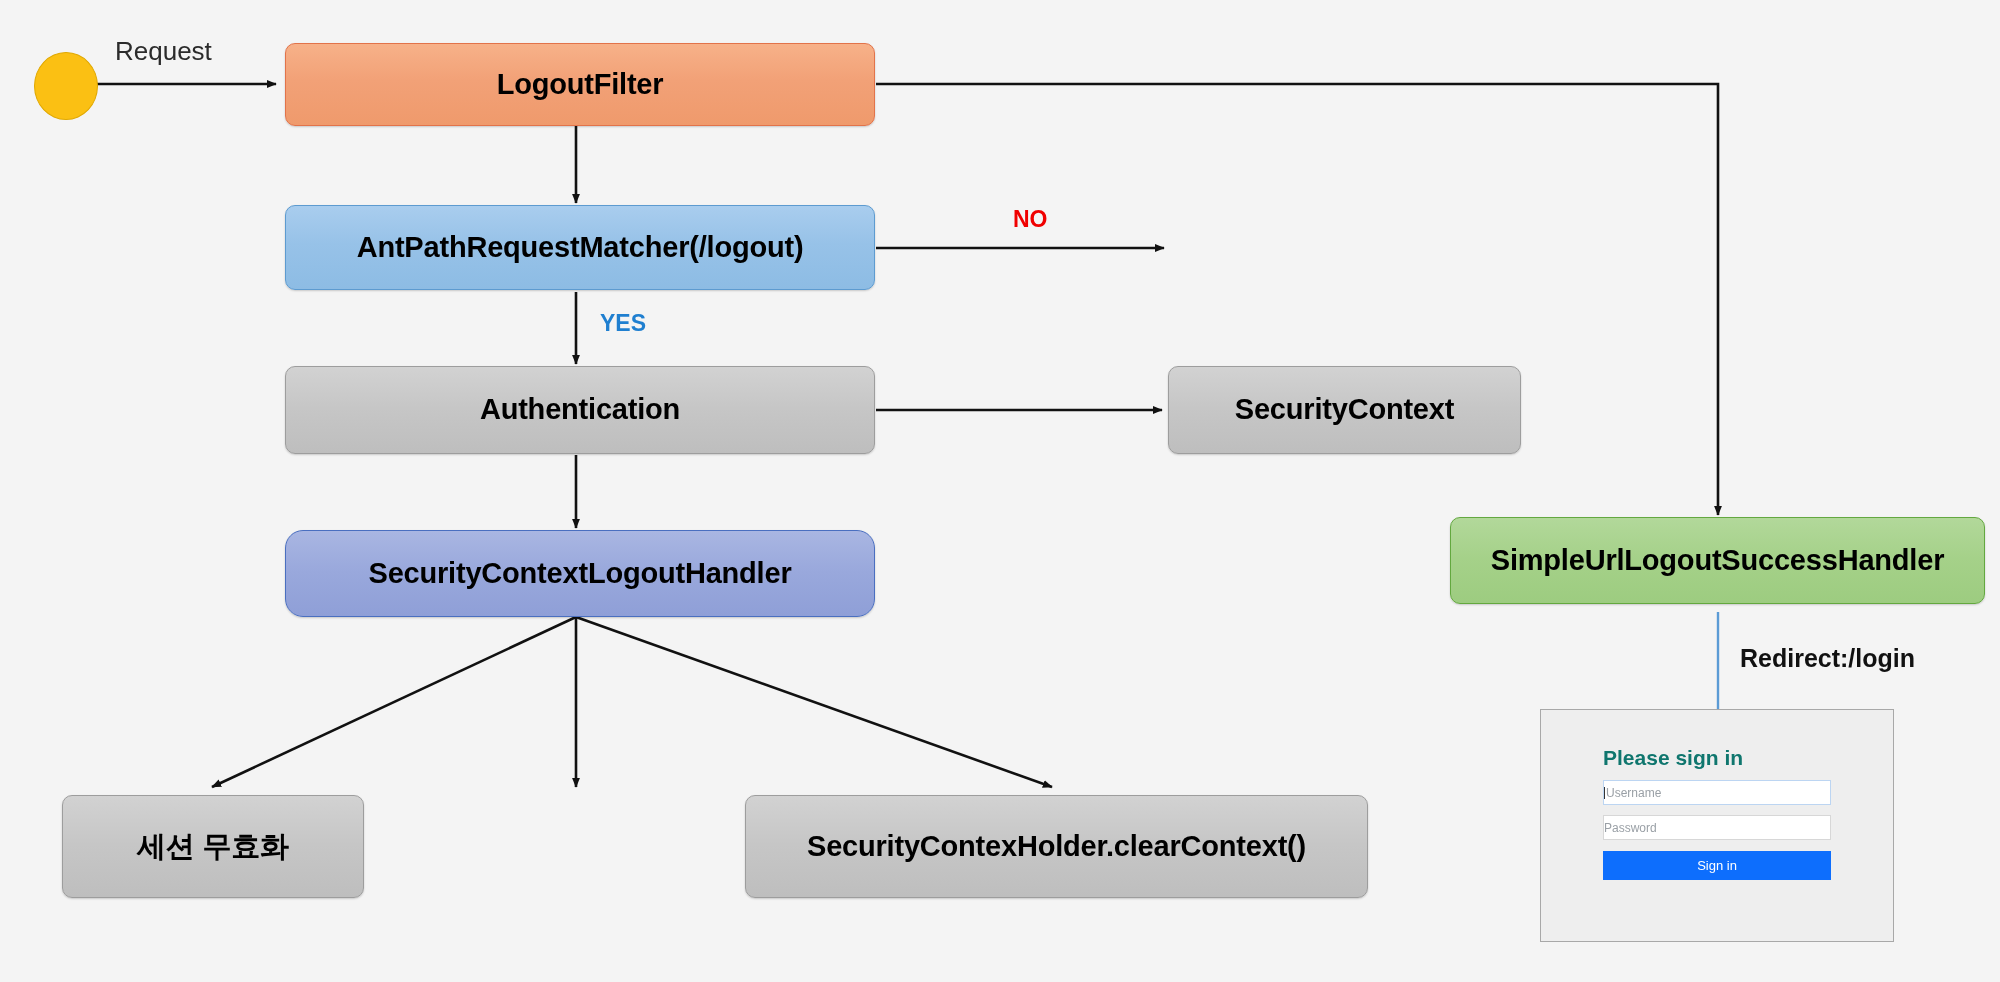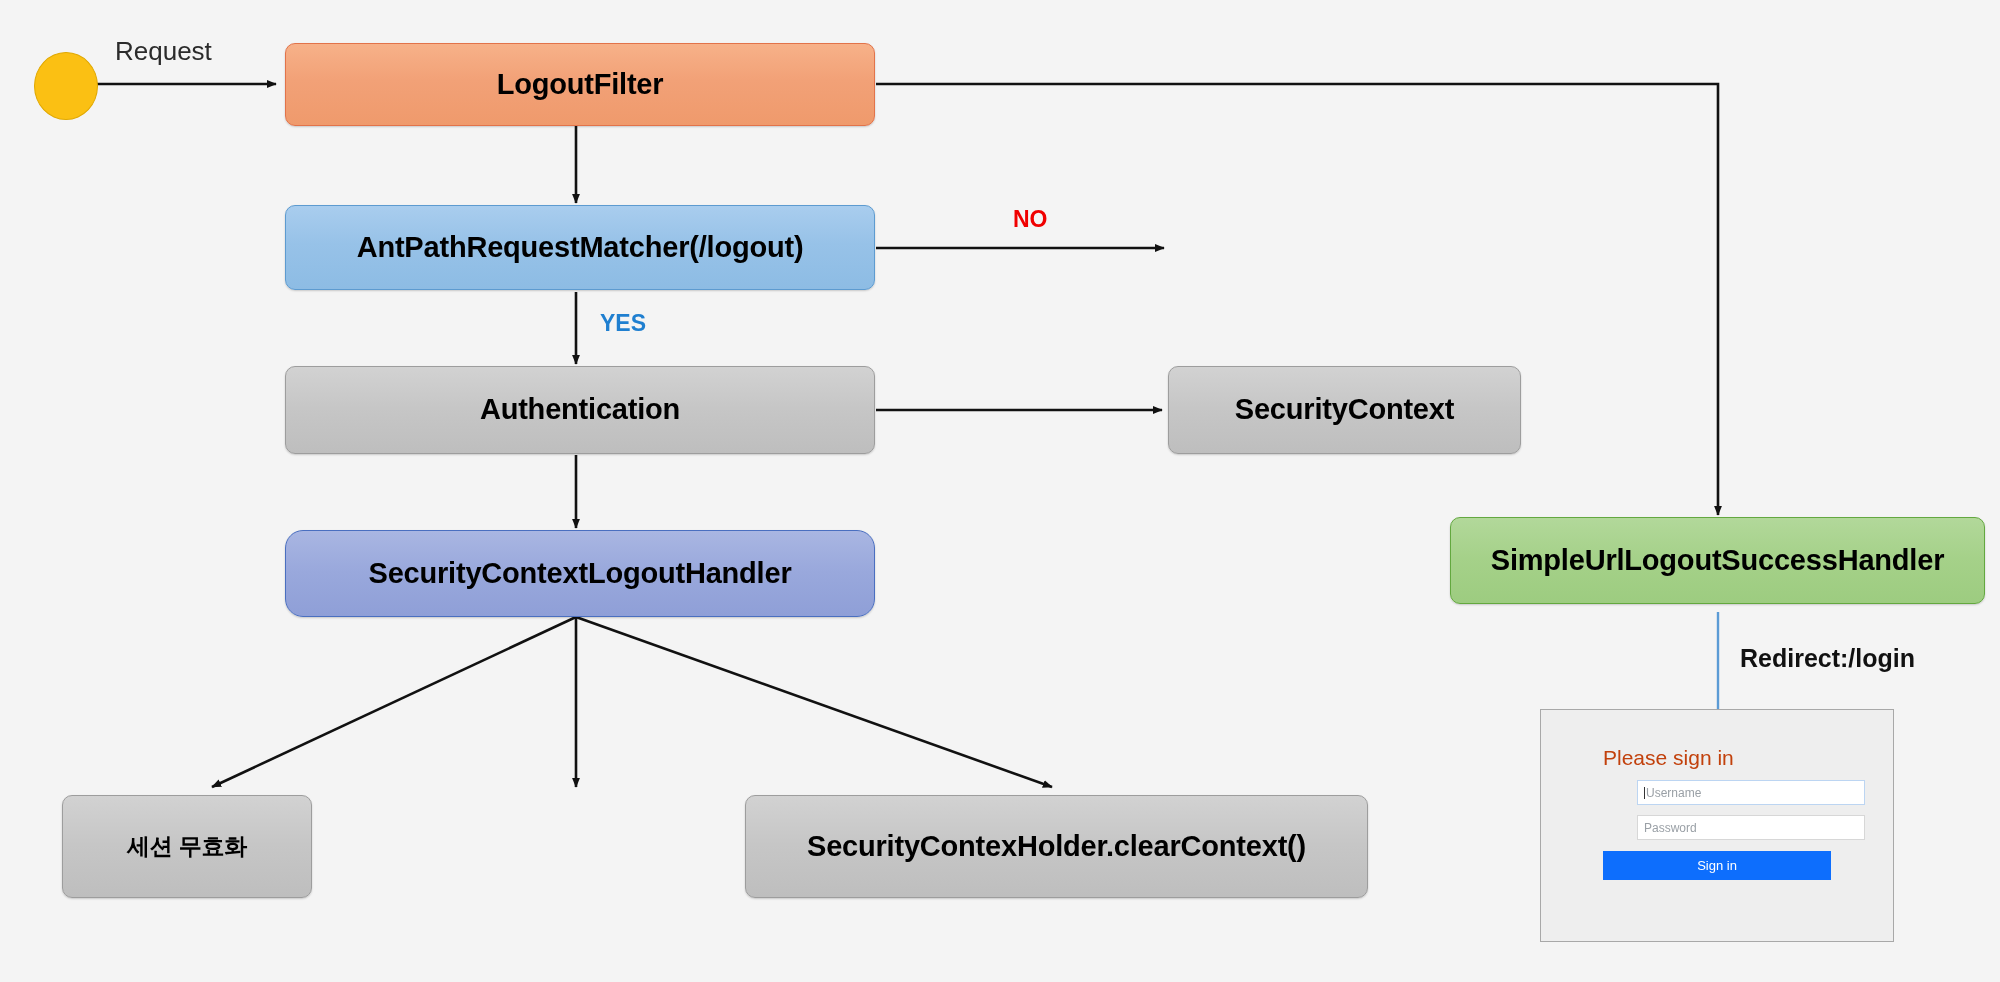--- a/index.html
+++ b/index.html
@@ -83,35 +83,33 @@
 
   
   .login-card {
     position: absolute;
     box-sizing: border-box;
     background: #eeeeee;
     border: 1px solid #a8a8a8;
   }
   .login-title {
     position: absolute;
-    color: #c2410c;
-    font-weight: normal;
+    color: #0f766e;
+    font-weight: bold;
     white-space: nowrap;
   }
   .login-input {
     position: absolute;
     box-sizing: border-box;
     background: #ffffff;
     color: #9aa0a6;
     display: flex;
     align-items: center;
-    padding-left: 6px;
     overflow: hidden;
     white-space: nowrap;
-    margin-left: 34px;
   }
   .login-input.focused { border: 1px solid #bcd5f2; }
   .login-input.plain   { border: 1px solid #d7d7d7; }
   .caret {
     width: 1px;
     height: 12px;
     background: #333;
     margin-right: 1px;
     flex: 0 0 auto;
   }
@@ -178,21 +176,21 @@
 
 
   <div class="node n-gray" style="left:285px; top:366px; width:590px; height:88px; font-size:29px;">Authentication</div>
 
   <div class="node n-gray" style="left:1168px; top:366px; width:353px; height:88px; font-size:29px;">SecurityContext</div>
 
   <div class="node n-indigo" style="left:285px; top:530px; width:590px; height:87px; font-size:29px;border-radius:18px;">SecurityContextLogoutHandler</div>
 
   <div class="node n-green" style="left:1450px; top:517px; width:535px; height:87px; font-size:29px;">SimpleUrlLogoutSuccessHandler</div>
 
-  <div class="node n-gray" style="left:62px; top:795px; width:250px; height:103px; font-size:23px;">세션 무효화</div>
+  <div class="node n-gray" style="left:62px; top:795px; width:302px; height:103px; font-size:29px;">세션 무효화</div>
 
 
   <div class="node n-gray" style="left:745px; top:795px; width:623px; height:103px; font-size:29px;">SecurityContexHolder.clearContext()</div>
 
   <div class="login-card" style="left:1540px; top:709px; width:354px; height:233px;">
 
     <div class="login-title" style="left:62px; top:36px; font-size:21px;">Please sign in</div>
 
     <div class="login-input focused" style="left:62px; top:70px; width:228px; height:25px; font-size:12px;">
       <span class="caret"></span>

